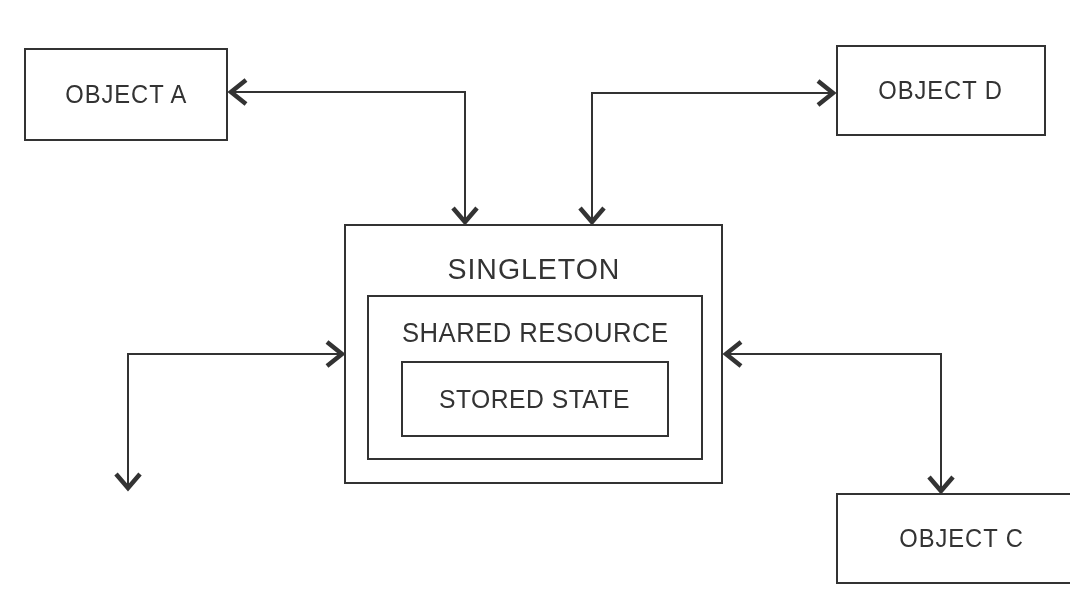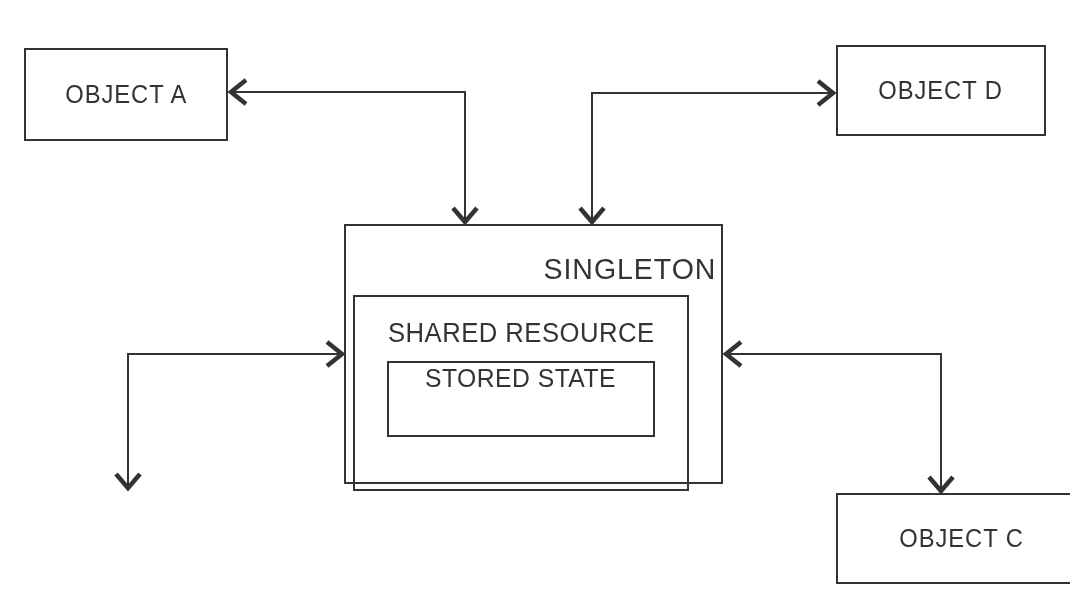--- a/index.html
+++ b/index.html
@@ -35,38 +35,38 @@
   }
   
   .object-a{left:24px;top:27px;width:204px;height:93px;}
   .object-d{left:836px;top:24px;width:210px;height:91px;text-align:right;}
   .object-b{left:23px;top:470px;width:205px;height:95px;}
   .object-c{left:836px;top:472px;width:252px;height:91px;}
   
   .singleton{left:344px;top:203px;width:379px;height:260px;display:block;}
   .singleton-title{
     position:absolute;left:0;top:0;width:100%;height:71px;
-    display:flex;align-items:center;justify-content:flex-end;
+    display:flex;align-items:center;justify-content:center;
     padding-top:14px;box-sizing:border-box;
     font-size:30px;letter-spacing:1px;
   }
   .shared{
-    position:absolute;left:7px;top:69px;width:336px;height:196px;
+    position:absolute;left:21px;top:69px;width:336px;height:165px;
     border:2px solid var(--stroke);box-sizing:border-box;
   }
   .shared-title{
     position:absolute;left:0;top:0;width:100%;height:64px;
     display:flex;align-items:center;justify-content:center;
     padding-top:8px;box-sizing:border-box;
     font-size:27px;letter-spacing:0.5px;
   }
   .stored{
     position:absolute;left:32px;top:64px;width:268px;height:76px;
     border:2px solid var(--stroke);box-sizing:border-box;
-    display:flex;justify-content:center;
+    display:flex;align-items:center;justify-content:center;
     font-size:26px;letter-spacing:0.5px;
   }
   .title-text{white-space:nowrap;transform:scaleX(0.95);}
   
   svg.connectors{
     position:absolute;left:0;top:0;width:1070px;height:589px;
     pointer-events:none;
   }
   .shaft{stroke:var(--stroke);stroke-width:2;fill:none;}
   .head{stroke:var(--stroke);stroke-width:4.5;fill:none;stroke-linecap:butt;}

